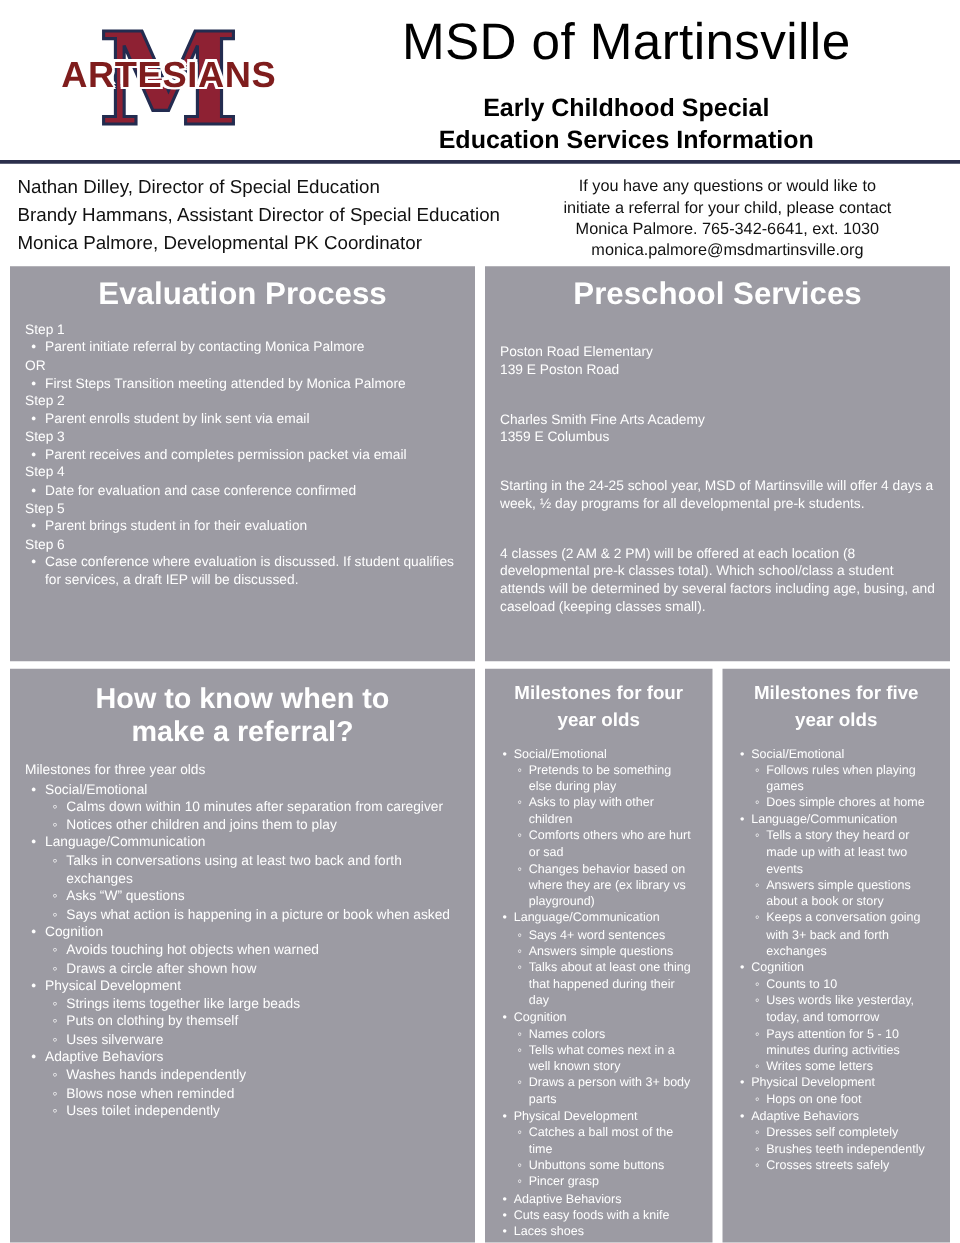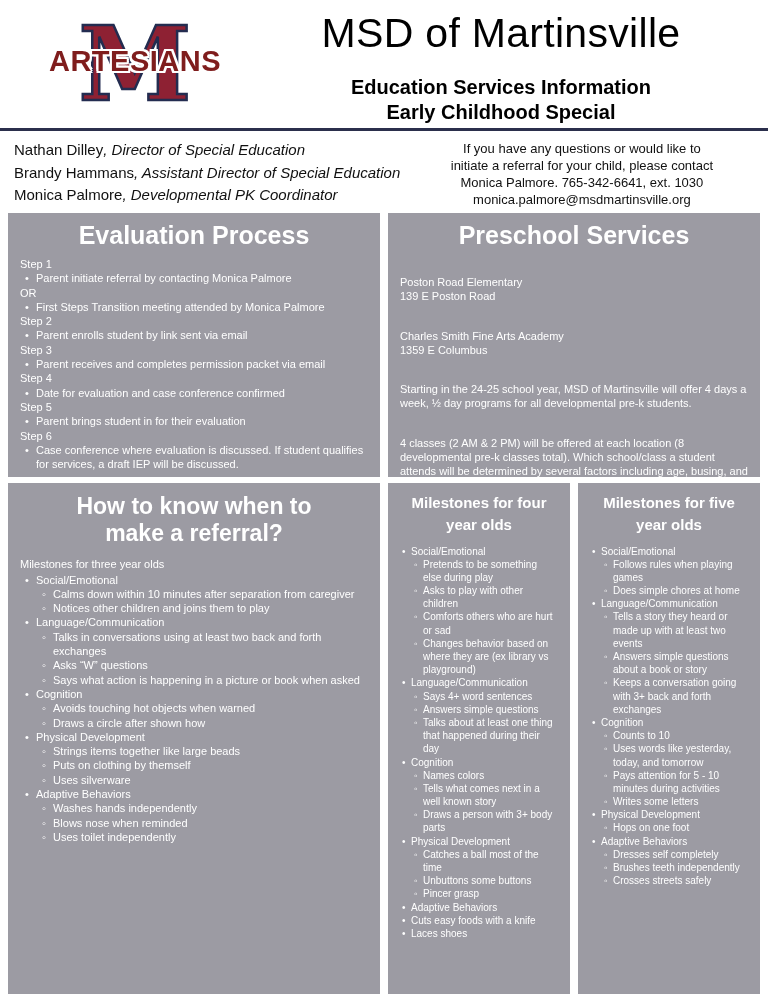--- a/index.html
+++ b/index.html
@@ -29,26 +29,26 @@
   .title-block { flex:1; text-align:center; padding-right:16px; }
   .main-title { font-size:41px; font-weight:400; letter-spacing:.3px; color:#000; margin-bottom:18px; }
   .subtitle { font-size:20px; font-weight:700; line-height:1.25; color:#000; }
 
   .divider { height:3px; background:#2b2f4c; }
 
   
   .info-row { display:flex; padding:8px 14px 4px; height:80px; }
   .staff { flex:1.15; font-size:15px; line-height:1.5; }
   .staff .name { font-weight:400; }
-  .staff .role { font-style:italic; }
+  .staff .role { }
   .contact { flex:1; font-size:13px; line-height:1.32; text-align:center; white-space:pre-line; padding-top:1px; }
 
   
   .main { padding:2px 8px 8px; }
-  .row1 { display:flex; gap:8px; height:264px; margin-bottom:6px; }
+  .row1 { display:flex; gap:8px; height:316px; margin-bottom:6px; }
   .row2 { display:flex; gap:8px; height:646px; }
   .panel { background:#9c9ba3; color:#fff; padding:6px 12px; overflow:hidden; }
   .p-eval, .p-referral { width:372px; flex:0 0 372px; }
   .p-preschool { flex:1; }
   .p-four { width:182px; flex:0 0 182px; }
   .col-right { width:182px; flex:0 0 182px; display:flex; flex-direction:column; gap:5px; }
   .p-five { flex:1; }
   .p-additional { height:79px; padding:5px 10px; }
 
   .big-title { font-size:25px; font-weight:700; text-align:center; margin:2px 0 7px; }
@@ -77,22 +77,22 @@
 <body>
 
 <header class="header">
   <div class="logo">
     <div class="logo-m">M</div>
     <div class="logo-banner">ARTESIANS</div>
   </div>
   <div class="title-block">
     <h1 class="main-title">MSD of Martinsville</h1>
     <div class="subtitle">
+      <div>Early Childhood Special</div>
       <div>Education Services Information</div>
-      <div>Early Childhood Special</div>
     </div>
   </div>
 </header>
 
 <div class="divider"></div>
 
 <div class="info-row">
   <div class="staff">
     <div class="staff-row">
       <span class="name">Nathan Dilley</span><span class="role">, Director of Special Education</span>

